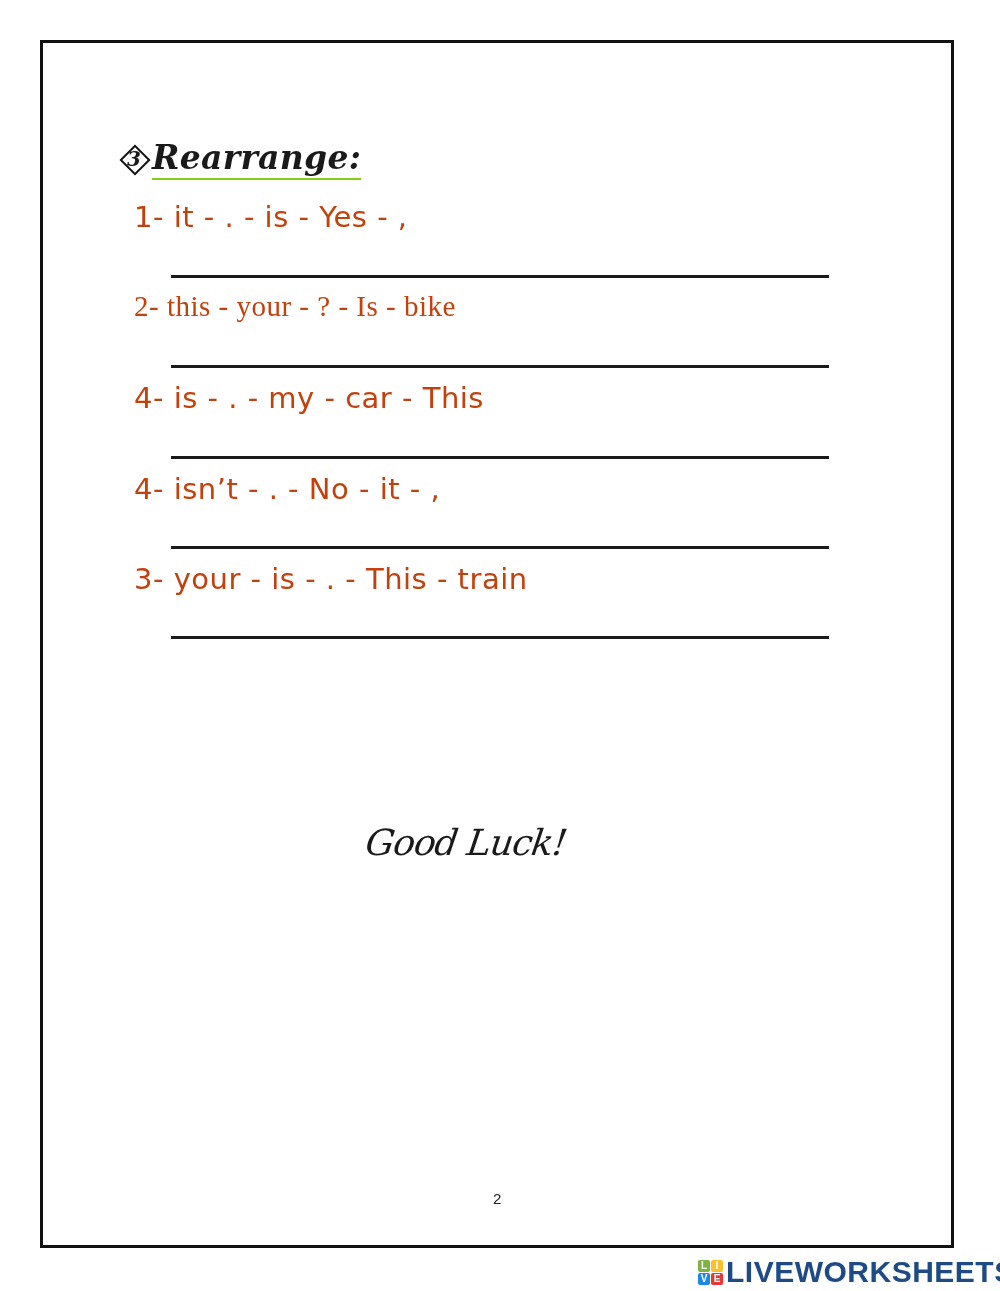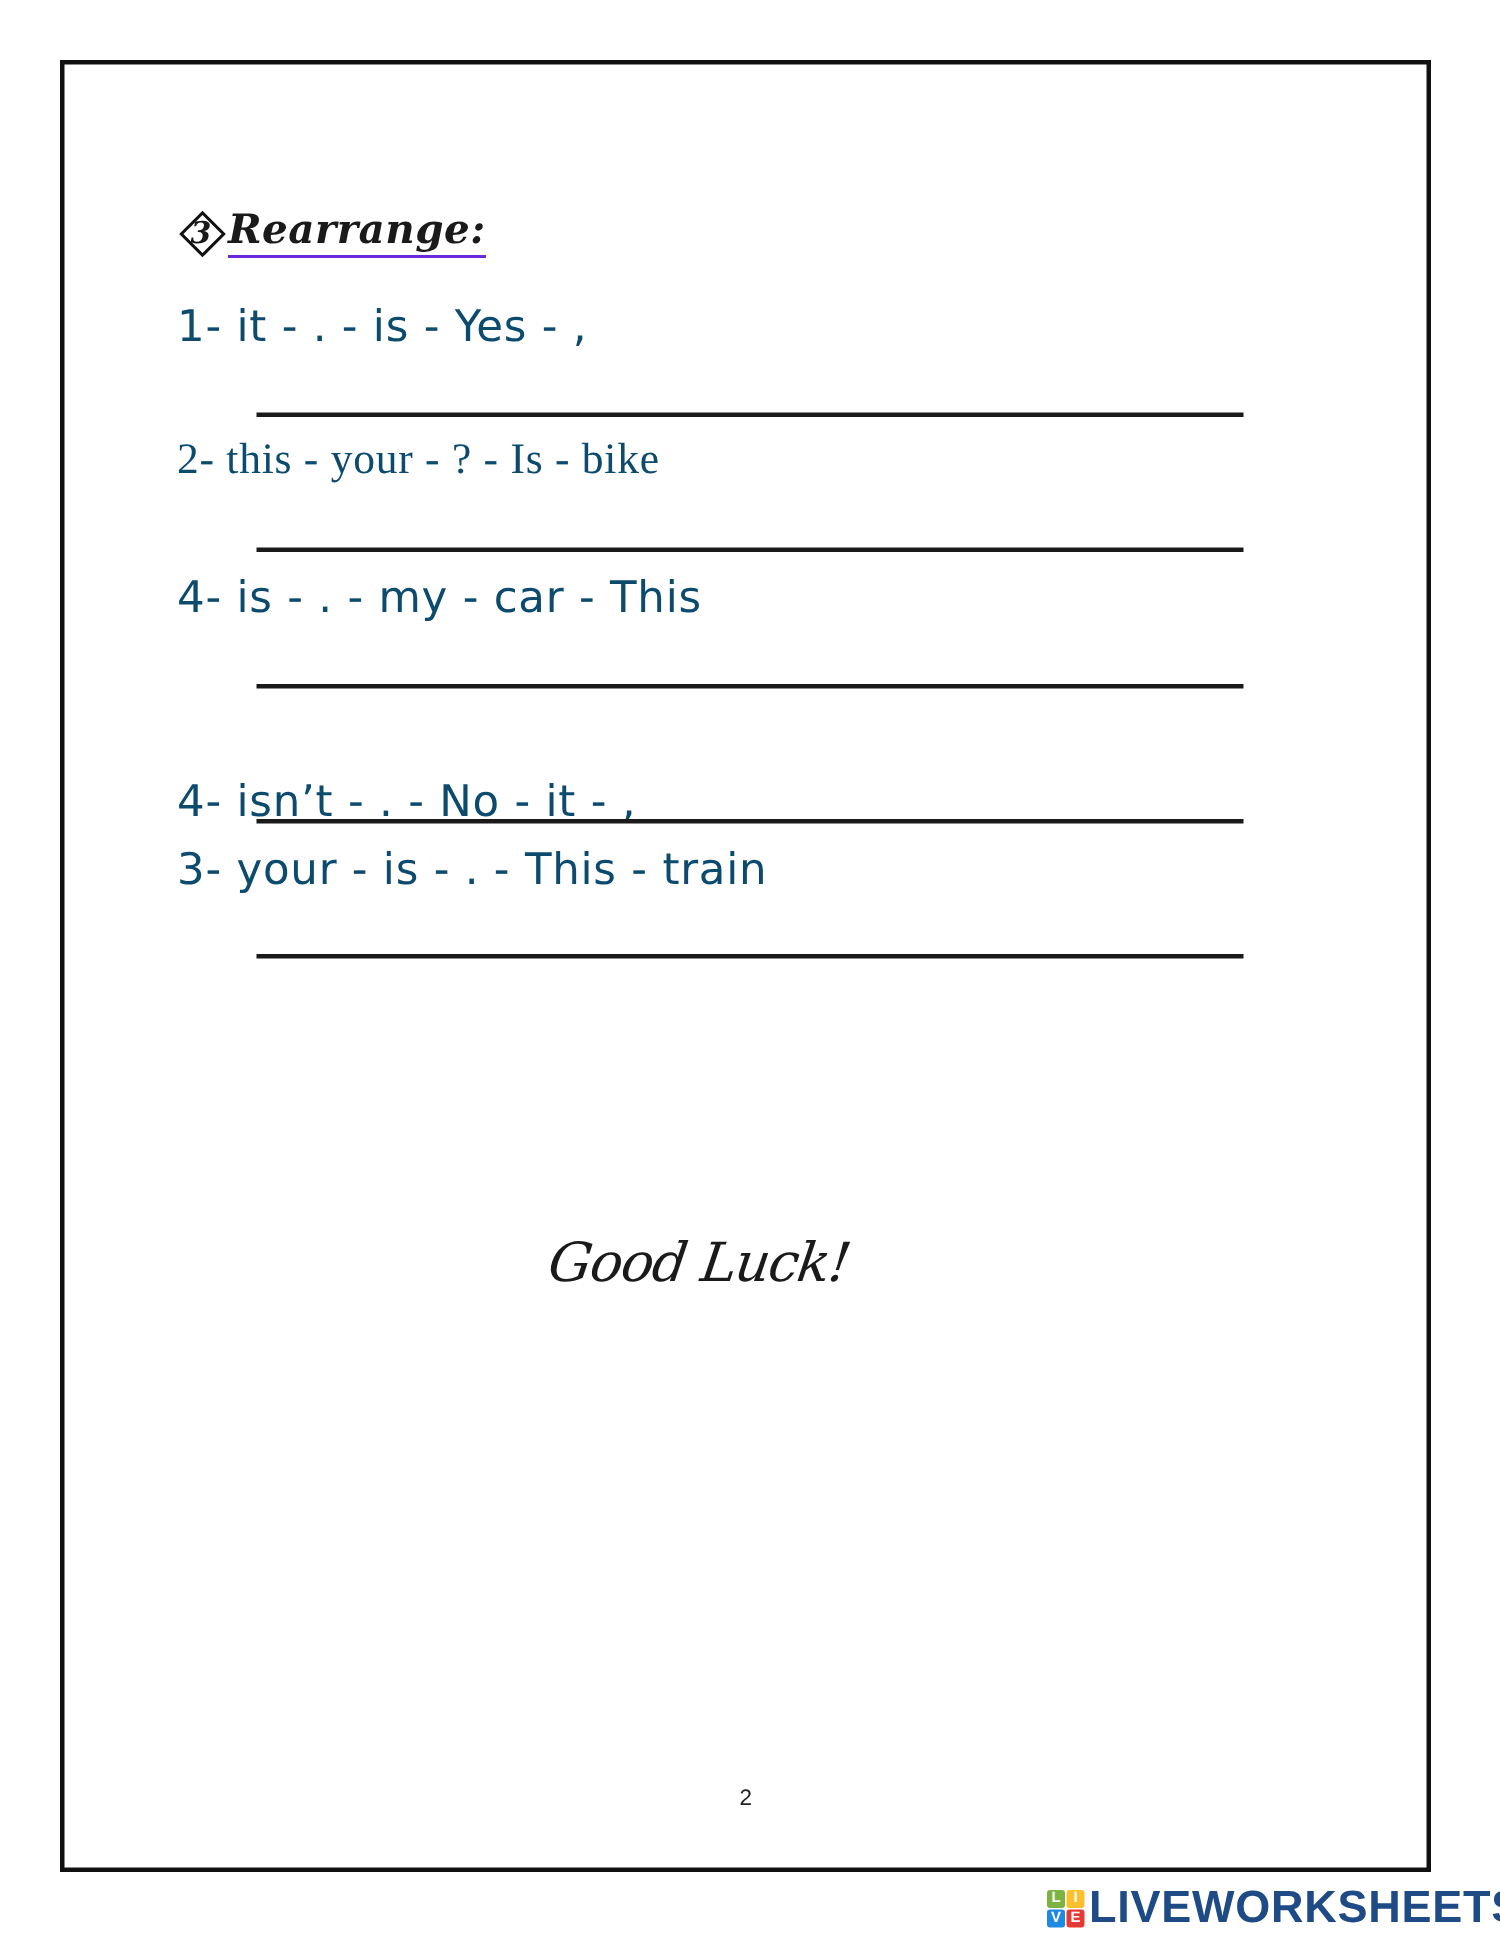--- a/index.html
+++ b/index.html
@@ -2,22 +2,22 @@
 <html><head>
   <meta charset="utf-8">
   <style>
     html, body { margin: 0; padding: 0; background: #ffffff; }
     body { width: 1000px; height: 1291px; position: relative; overflow: hidden; font-family: "DejaVu Sans", sans-serif; color: #1a1a1a; }
     .page-frame { position: absolute; left: 40px; top: 40px; width: 914px; height: 1208px; border: 3px solid #111; box-sizing: border-box; background: #fff; }
     .heading { position: absolute; left: 120px; top: 138px; display: flex; align-items: center; }
     .heading-badge { width: 28px; height: 28px; position: relative; margin-right: 4px; }
     .heading-badge .diamond { position: absolute; left: 4px; top: 4px; width: 18px; height: 18px; border: 2px solid #111; transform: rotate(45deg); background: #fff; }
     .heading-badge .num { position: absolute; left: 0; top: 0; width: 28px; height: 28px; line-height: 28px; text-align: center; font-family: "DejaVu Serif", serif; font-weight: bold; font-style: italic; font-size: 20px; }
-    .heading-title { font-family: "DejaVu Serif", serif; font-weight: bold; font-style: italic; font-size: 27px; color: #1a1a1a; border-bottom: 2px solid #6d28d9; padding-bottom: 1px; letter-spacing: 0.3px; }
-    .item { position: absolute; left: 118px; font-family: "DejaVu Sans", sans-serif; font-size: 29px; color: #0c4a6e; white-space: pre; letter-spacing: 0.5px; }
+    .heading-title { font-family: "DejaVu Serif", serif; font-weight: bold; font-style: italic; font-size: 33px; color: #1a1a1a; border-bottom: 2px solid #84cc16; padding-bottom: 1px; letter-spacing: 0.3px; }
+    .item { position: absolute; left: 134px; font-family: "DejaVu Sans", sans-serif; font-size: 29px; color: #c2410c; white-space: pre; letter-spacing: 0.5px; }
     .answer-line { position: absolute; left: 171px; width: 658px; height: 3px; background: #1a1a1a; }
     .good-luck { position: absolute; left: 366px; top: 822px; font-family: "DejaVu Serif", serif; font-style: italic; font-size: 36px; color: #1a1a1a; transform: skewX(-8deg); letter-spacing: -1px; }
     .page-number { position: absolute; left: 493px; top: 1190px; font-family: "Liberation Sans", sans-serif; font-size: 15px; color: #222; }
     .brand { position: absolute; left: 698px; top: 1255px; display: flex; align-items: center; }
     .brand-icon { display: grid; grid-template-columns: 12px 12px; grid-template-rows: 12px 12px; gap: 1px; margin-right: 3px; }
     .brand-icon span { display: block; font-family: "Liberation Sans", sans-serif; font-weight: bold; font-size: 10px; line-height: 12px; text-align: center; color: #fff; border-radius: 2px; }
     .brand-text { font-family: "Liberation Sans", sans-serif; font-weight: bold; font-size: 30px; color: #1e4b86; letter-spacing: 0.5px; }
   </style>
 </head>
 <body>
@@ -34,21 +34,21 @@
 
 <div class="item" style="top:200px;">1- it - . - is - Yes - ,</div>
 <div class="answer-line" style="top:275px;"></div>
 
 <div class="item" style="top:290px;font-family:Liberation Serif, serif;">2- this - your - ? - Is - bike</div>
 <div class="answer-line" style="top:365px;"></div>
 
 <div class="item" style="top:381px;">4- is - . - my - car - This</div>
 <div class="answer-line" style="top:456px;"></div>
 
-<div class="item" style="top:472px;margin-top:45px;">4- isn’t - . - No - it - ,</div>
+<div class="item" style="top:472px;">4- isn’t - . - No - it - ,</div>
 <div class="answer-line" style="top:546px;"></div>
 
 <div class="item" style="top:562px;">3- your - is - . - This - train</div>
 <div class="answer-line" style="top:636px;"></div>
 
 <div class="good-luck">Good Luck!</div>
 
 <div class="page-number">2</div>
 
 <div class="brand">

